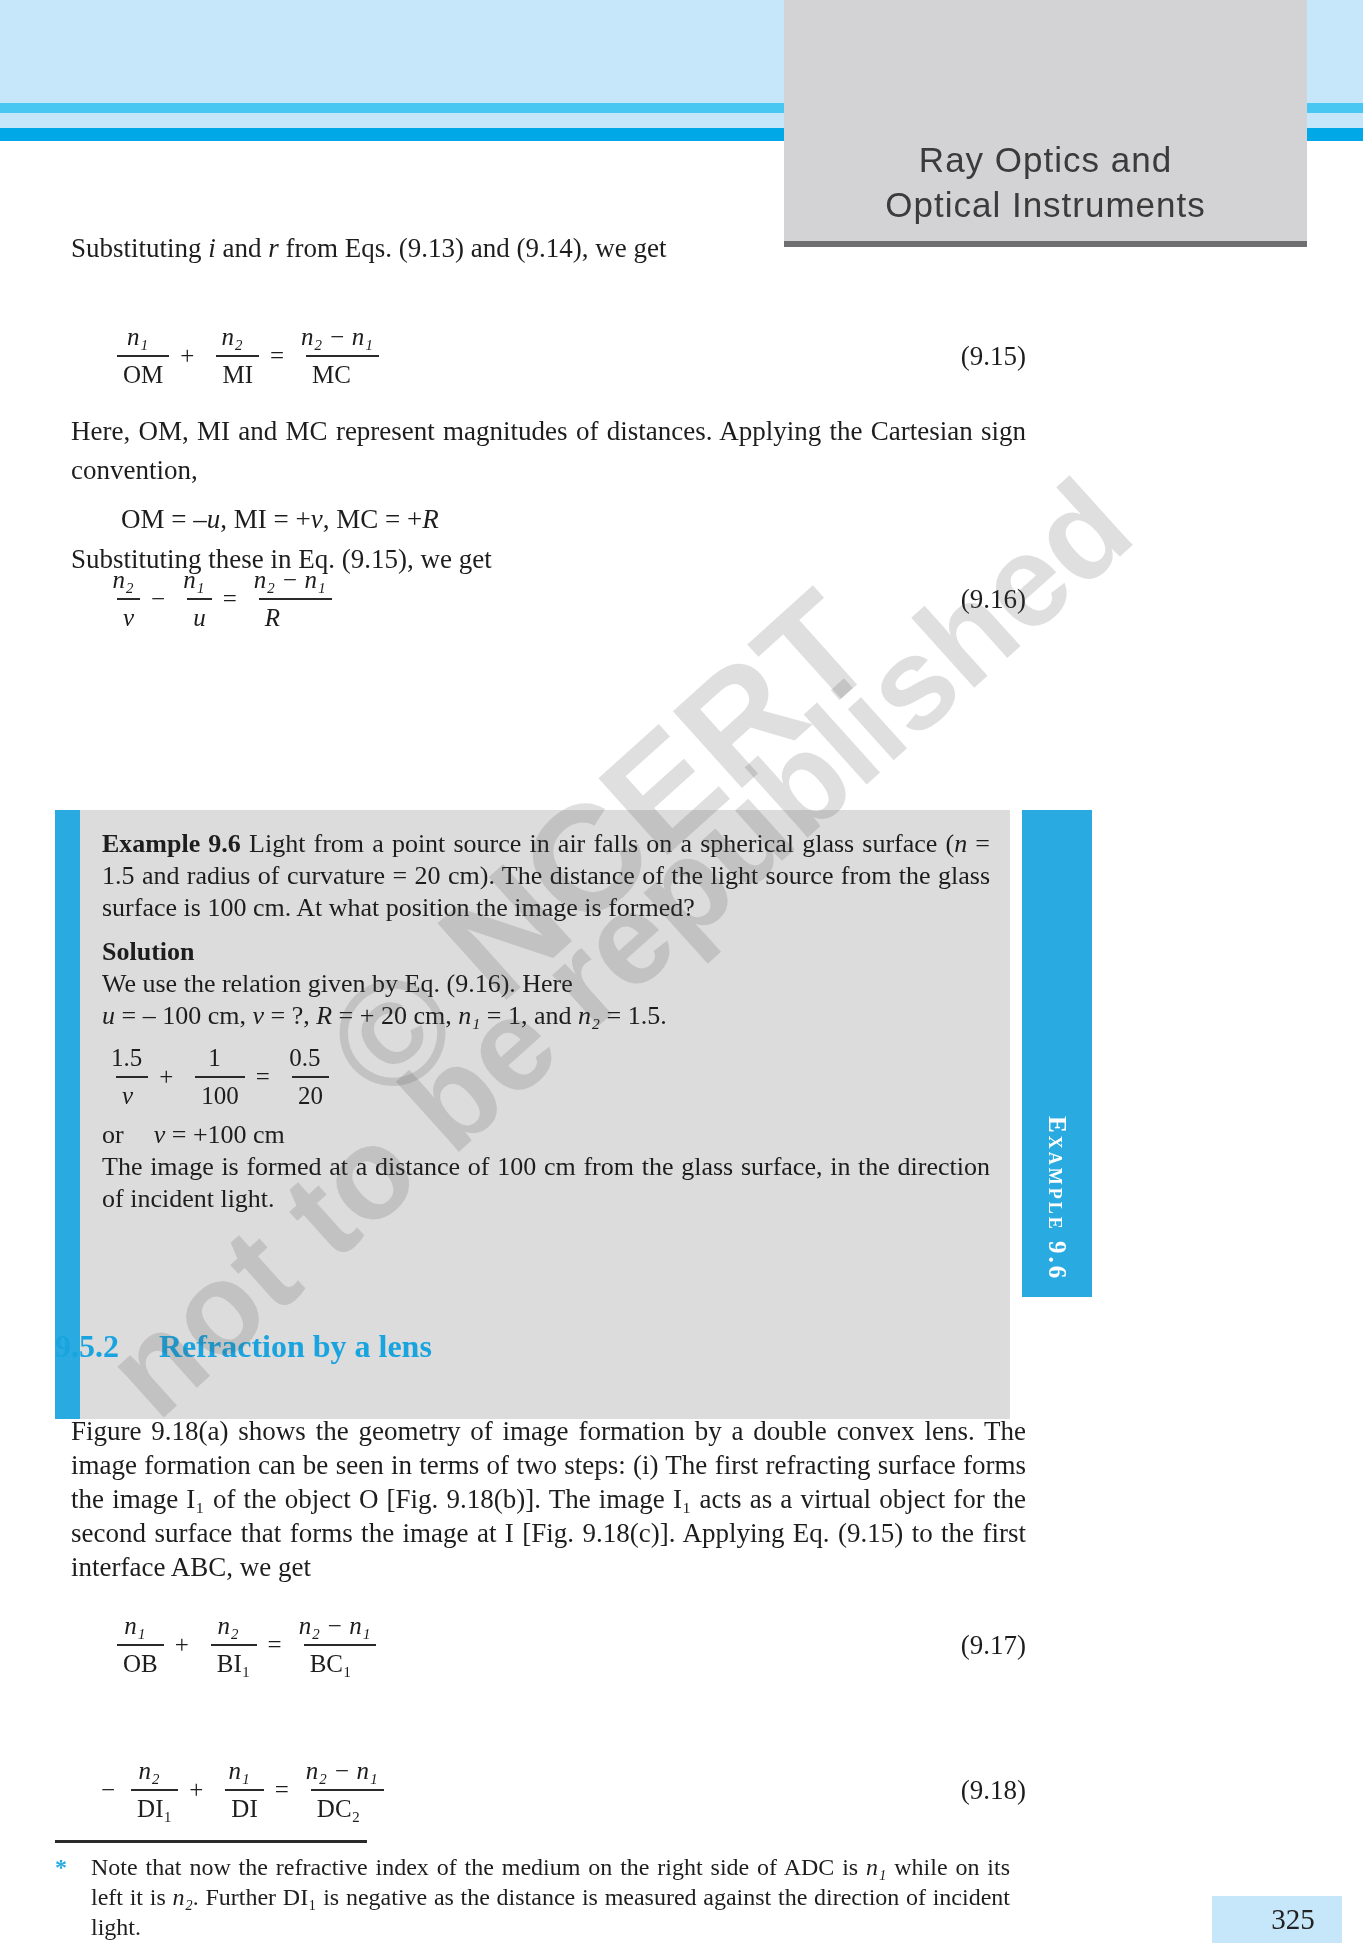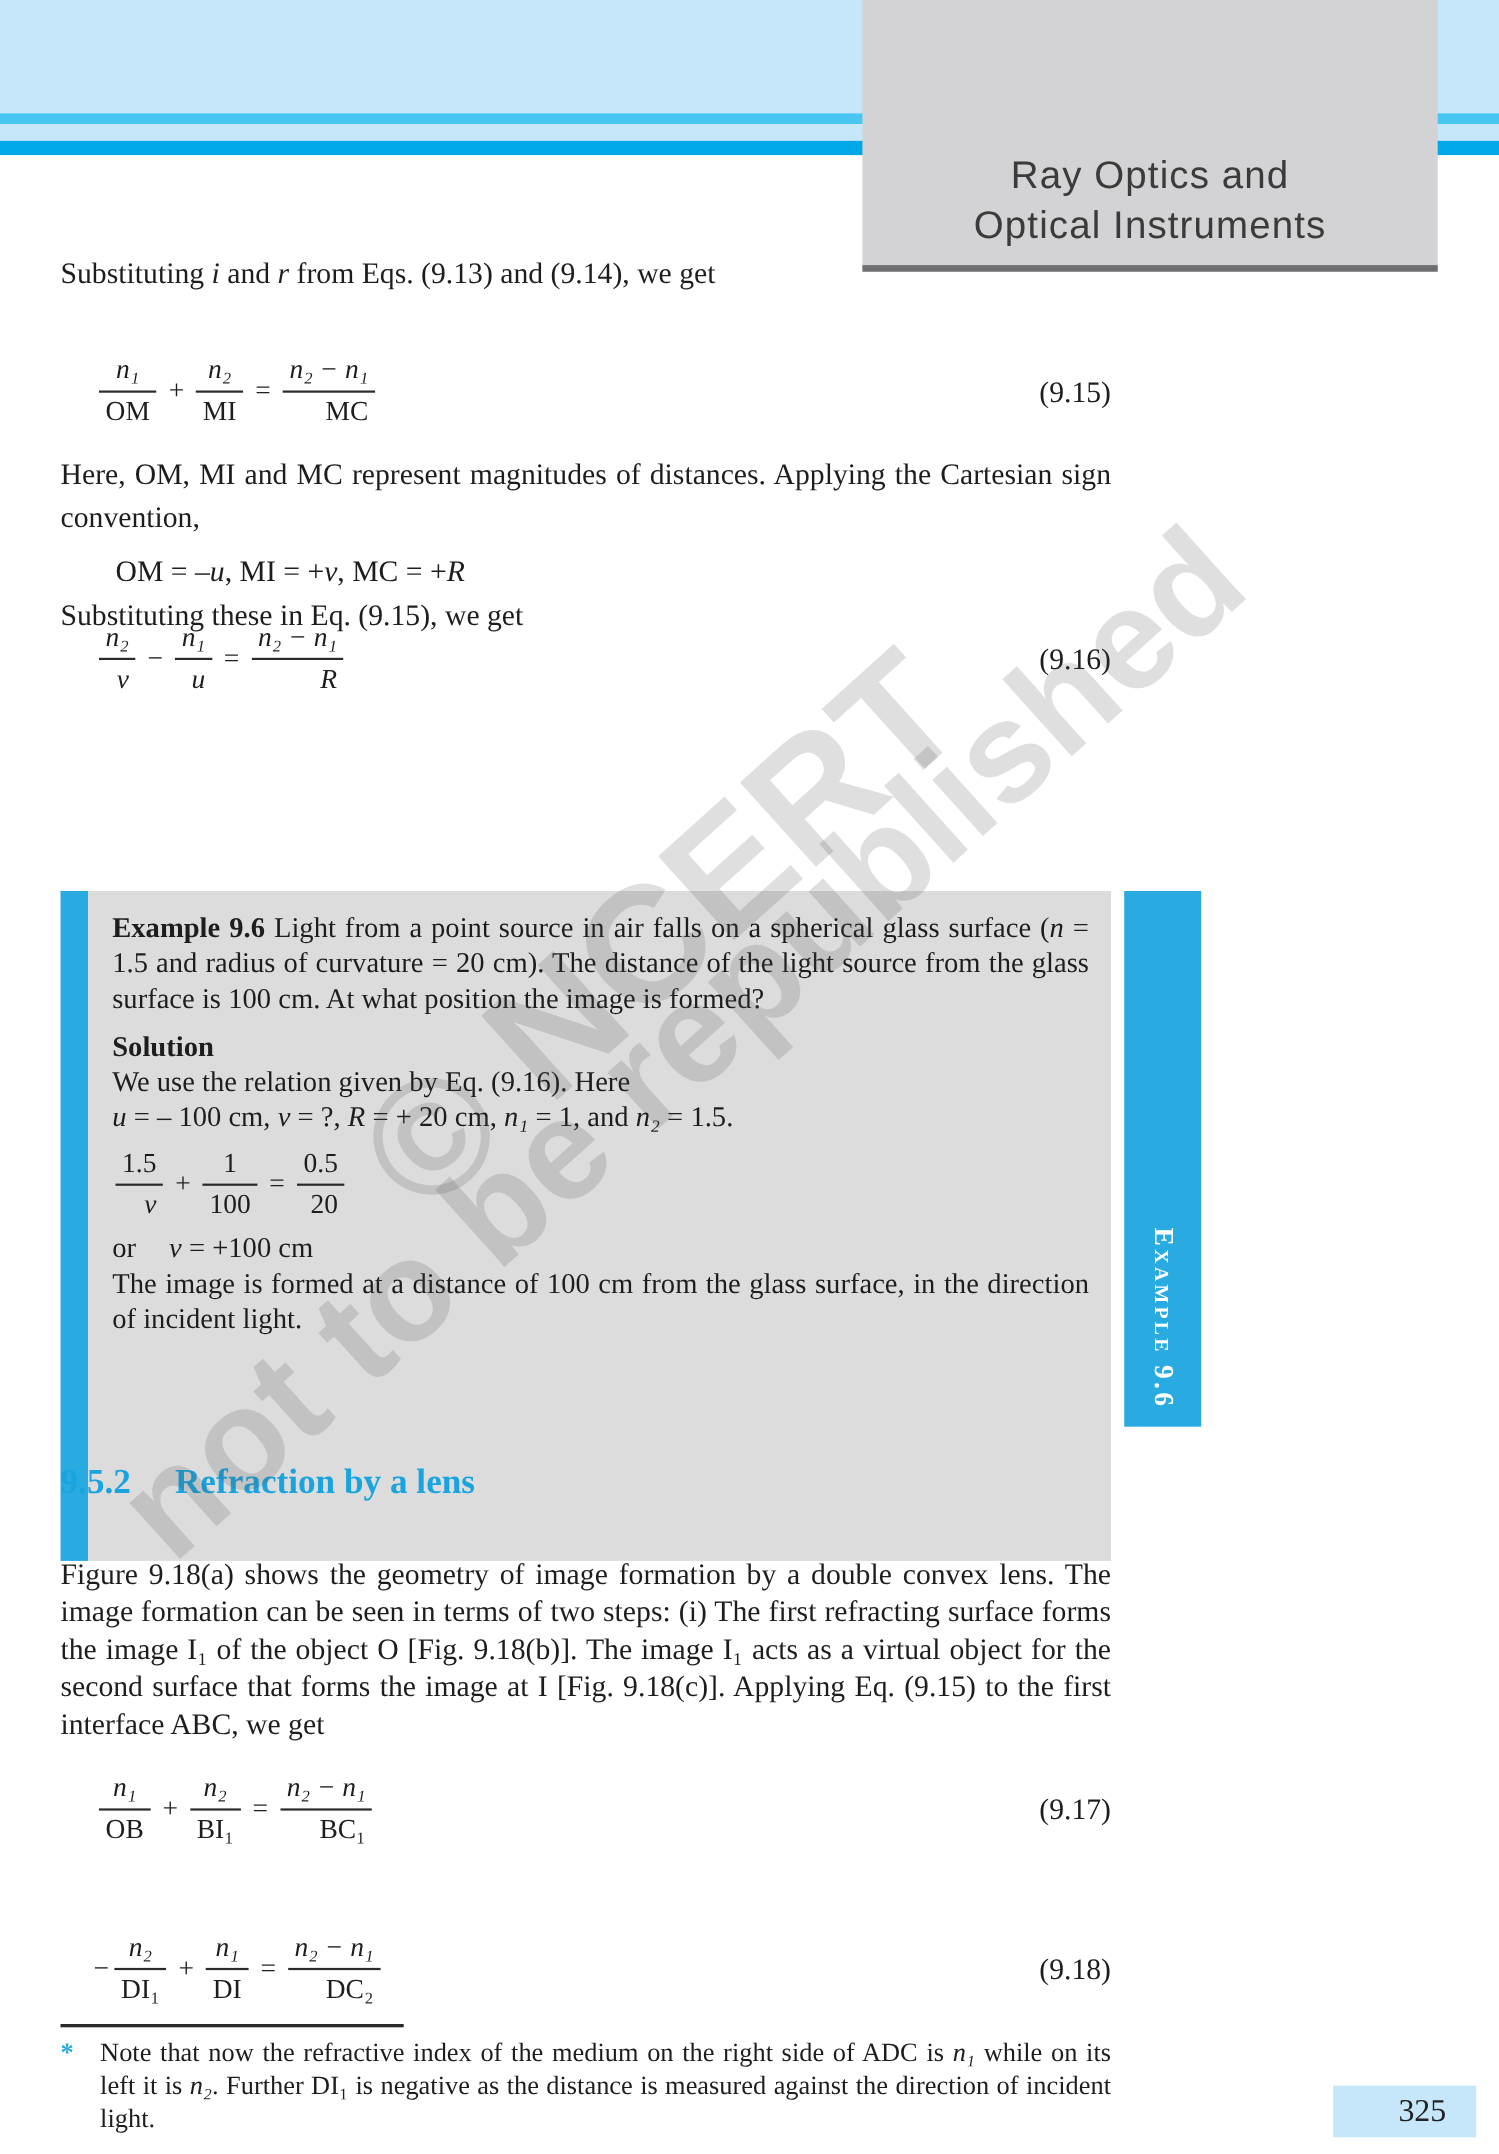--- a/index.html
+++ b/index.html
@@ -30,32 +30,32 @@
   
   .chapter-box{
     position:absolute;left:784px;top:0;width:523px;height:247px;
     background:var(--chapter_gray);border-bottom:6px solid var(--chapter_border);
     display:flex;flex-direction:column;justify-content:flex-end;align-items:center;
     padding-bottom:14px;box-sizing:border-box;
     font-family:"Liberation Sans","DejaVu Sans",sans-serif;
     font-size:35px;line-height:45px;color:#3B3B3B;letter-spacing:1px;
   }
   
-  .col{position:absolute;left:55px;width:955px;font-size:27px;line-height:36px;}
+  .col{position:absolute;left:71px;width:955px;font-size:27px;line-height:36px;}
   .just{text-align:justify;}
   .indent{text-indent:42px;}
   .it{font-style:italic;}
   .b{font-weight:bold;}
   .cy{color:var(--accent);}
   
   .eq-row{display:flex;justify-content:space-between;align-items:center;}
   .eq{display:flex;align-items:center;margin-left:30px;font-size:25px;line-height:1.1;}
   .frac{display:inline-flex;flex-direction:column;align-items:center;margin:0 3px;}
   .frac .num{padding:0 6px 4px;}
-  .frac .den{border-top:2px solid #2A2A2A;padding:4px 6px 0;align-self:stretch;text-align:right;}
+  .frac .den{border-top:2px solid #2A2A2A;padding:4px 6px 0;align-self:stretch;text-align:left;margin-left:11px;}
   .op{margin:0 8px;}
   .lead{margin-right:2px;}
   .eq-label{font-size:27px;}
   .mi{font-style:italic;}
   
   .example-box{position:absolute;left:55px;top:810px;width:955px;height:609px;display:flex;}
   .example-left-bar{width:25px;background:var(--accent);flex:0 0 25px;}
   .example-body{
     flex:1;background:var(--example_gray);box-sizing:border-box;
     padding:18px 20px 0 22px;font-size:26px;line-height:32px;overflow:hidden;

